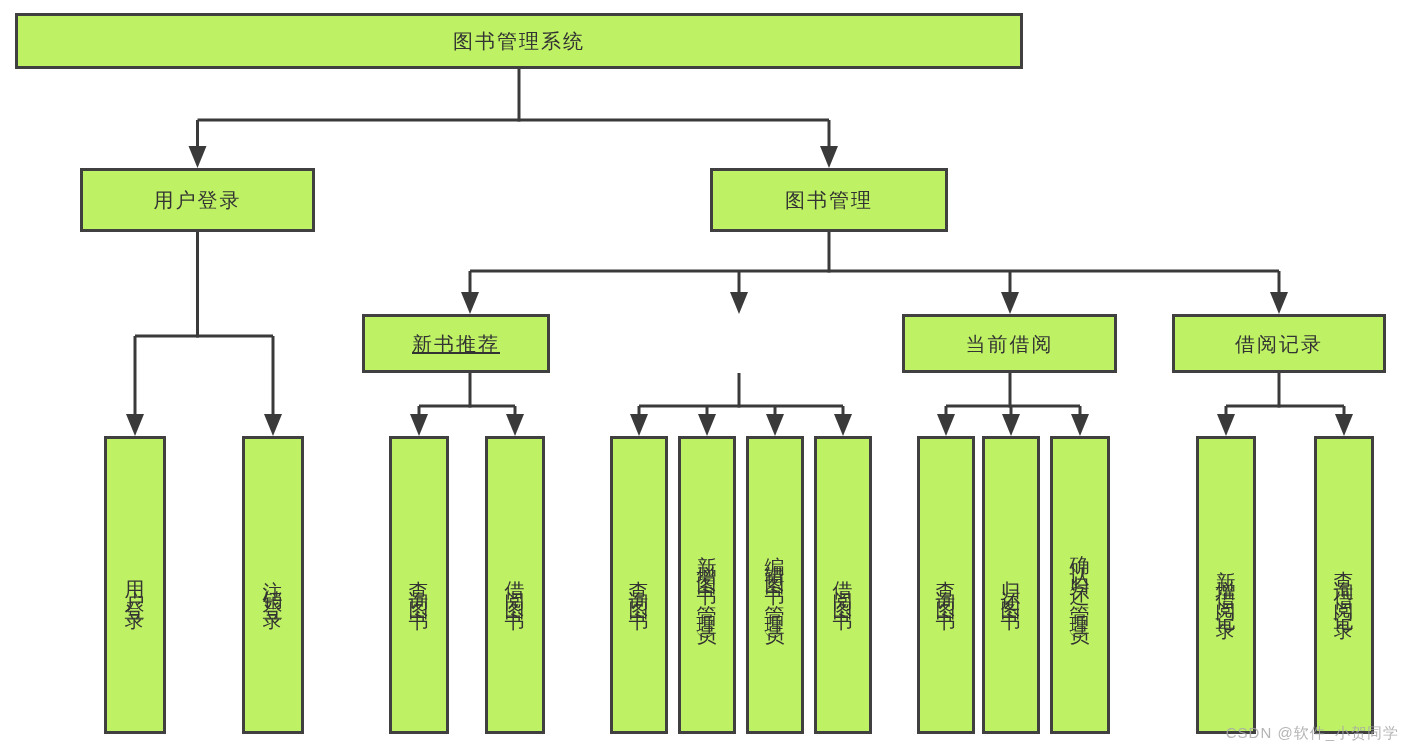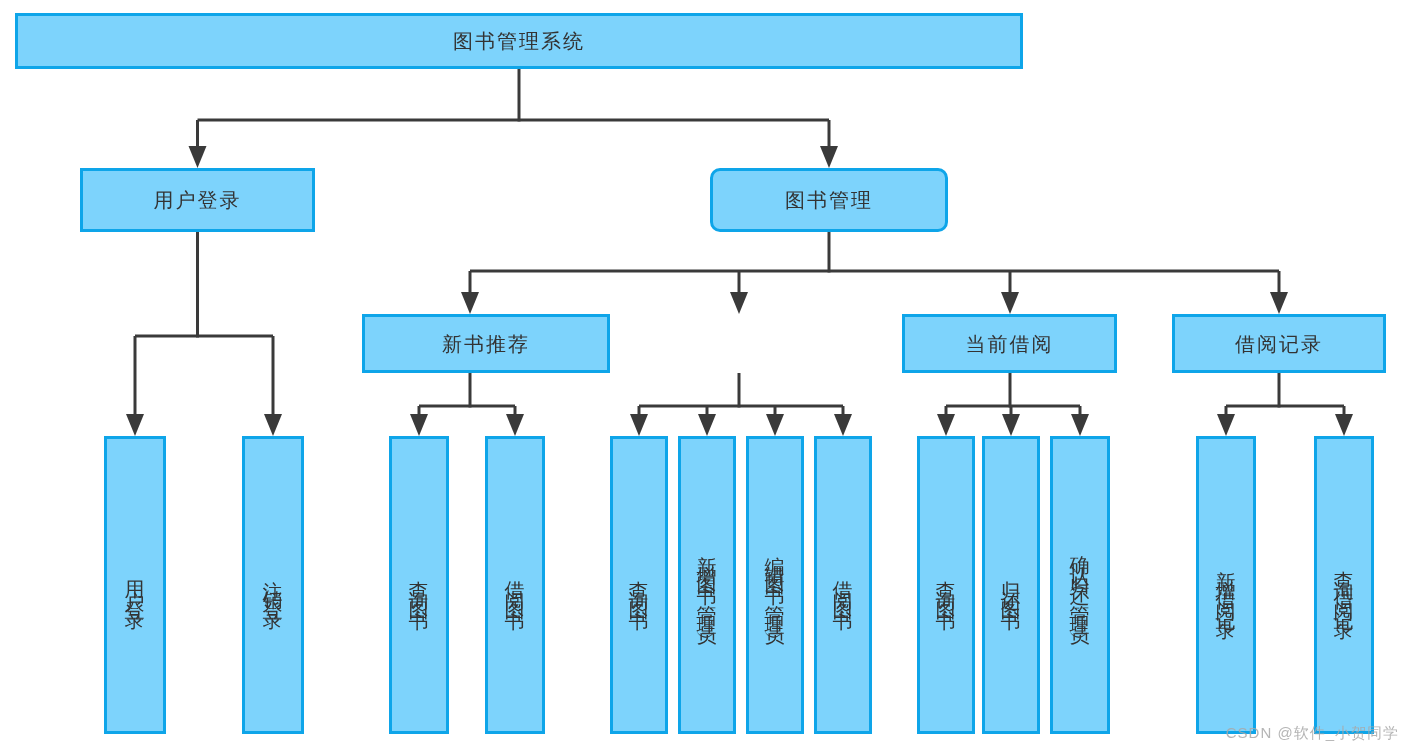--- a/index.html
+++ b/index.html
@@ -17,22 +17,22 @@
   }
   svg.connectors {
     position: absolute;
     left: 0;
     top: 0;
     z-index: 1;
   }
   .node {
     position: absolute;
     box-sizing: border-box;
-    background: #7dd3fc;
-    border: 3px solid #0ea5e9;
+    background: #bef264;
+    border: 3px solid #404040;
     display: flex;
     align-items: center;
     justify-content: center;
     z-index: 2;
     color: #333333;
   }
   .node.h span {
     font-size: 20px;
     line-height: 1;
     letter-spacing: 2px;
@@ -135,25 +135,25 @@
     </g>
   </svg>
 
   <div class="node h" style="left:15px; top:13px; width:1008px; height:56px;">
     <span>图书管理系统</span>
   </div>
 
   <div class="node h" style="left:80px; top:168px; width:235px; height:64px;">
     <span>用户登录</span>
   </div>
-  <div class="node h" style="left:710px; top:168px; width:238px; height:64px;border-radius:10px;">
+  <div class="node h" style="left:710px; top:168px; width:238px; height:64px;">
     <span>图书管理</span>
   </div>
 
-  <div class="node h" style="left:362px; top:314px; width:248px; height:59px;">
+  <div class="node h" style="left:362px; top:314px; width:188px; height:59px;text-decoration:underline;">
     <span>新书推荐</span>
   </div>
   <div class="node h" style="left:902px; top:314px; width:215px; height:59px;align-items:center;">
     <span>当前借阅</span>
   </div>
   <div class="node h" style="left:1172px; top:314px; width:214px; height:59px;">
     <span>借阅记录</span>
   </div>
 
   <div class="node leaf" style="left:104px; top:436px; width:62px; height:298px;">

